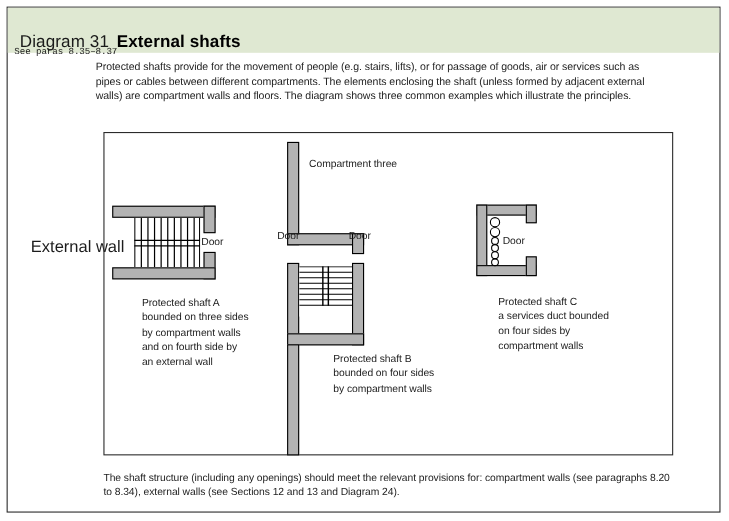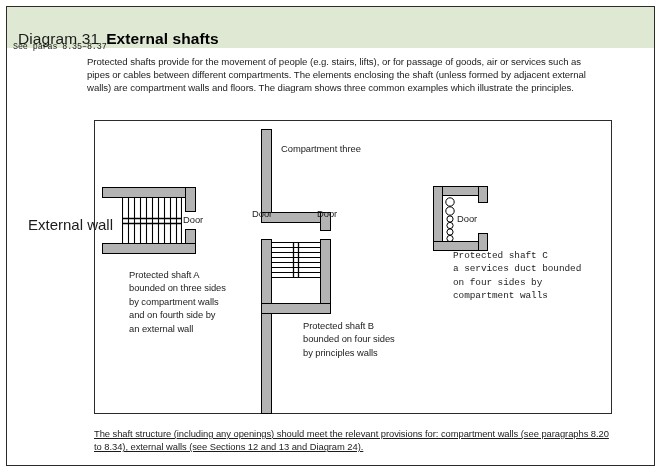--- a/index.html
+++ b/index.html
@@ -115,21 +115,20 @@
 
   
   .footer-note{
     position:absolute;
     left:94px; top:427px;
     width:525px;
     font-size:9.4px;
     line-height:13.4px;
     color:#1c1c1c;
     letter-spacing:-0.05px;
-    text-decoration:underline;
   }
 
   
   .stair{ position:absolute; }
   .stair svg{ display:block; }
   .circles{ position:absolute; }
   .circles svg{ display:block; }
 </style>
 </head>
 <body>
@@ -224,21 +223,21 @@
           <line x1="21.5" y1="0" x2="21.5" y2="36"></line>
           <line x1="26.5" y1="0" x2="26.5" y2="36"></line>
         </g>
       </svg>
     </div>
 
     <div class="wall" style="left:166px; top:192px; width:11px; height:101px;"></div>
 
     <div class="caption" style="left:188px; top:198px; width:140px; white-space:pre-line;">Protected shaft B
 bounded on four sides
-by principles walls</div>
+by compartment walls</div>
 
     <div class="wall" style="left:338px; top:65px; width:55px; height:10px;"></div>
 
     <div class="wall" style="left:338px; top:65px; width:10px; height:65px;"></div>
 
     <div class="wall" style="left:338px; top:120px; width:55px; height:10px;"></div>
 
     <div class="wall" style="left:383px; top:65px; width:10px; height:17px;"></div>
 
     <div class="wall" style="left:383px; top:112px; width:10px; height:18px;"></div>
@@ -251,21 +250,21 @@
           <circle cx="6" cy="22" r="3.1"></circle>
           <circle cx="6" cy="28.5" r="3.1"></circle>
           <circle cx="6" cy="35" r="3.1"></circle>
           <circle cx="6" cy="41.5" r="3.1"></circle>
         </g>
       </svg>
     </div>
 
     <div class="lbl" style="left:362px; top:91px;">Door</div>
 
-    <div class="caption" style="left:338px; top:128px; width:150px; white-space:pre-line;font-family:Liberation Mono, monospace;">Protected shaft C
+    <div class="caption" style="left:338px; top:146px; width:150px; white-space:pre-line;">Protected shaft C
 a services duct bounded
 on four sides by
 compartment walls</div>
 
   </div>
 
   <div class="footer-note">The shaft structure (including any openings) should meet the relevant provisions for: compartment walls (see paragraphs 8.20 to 8.34), external walls (see Sections 12 and 13 and Diagram 24).</div>
 
 </div>
 

